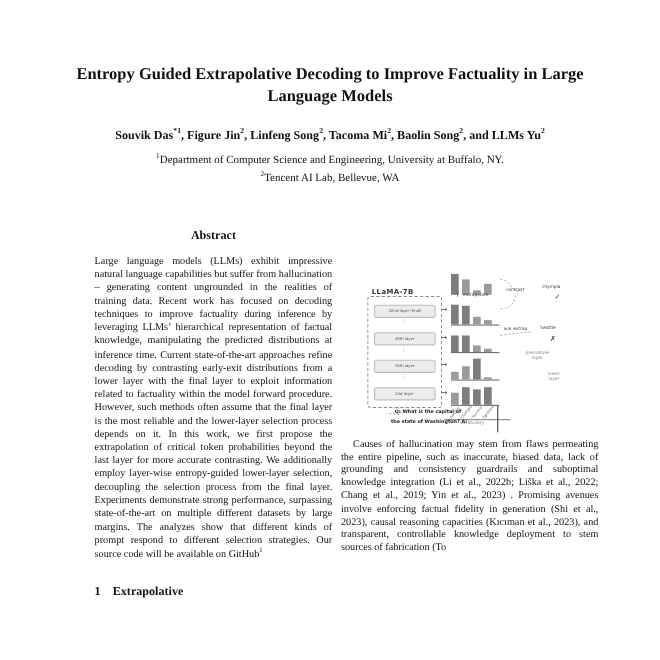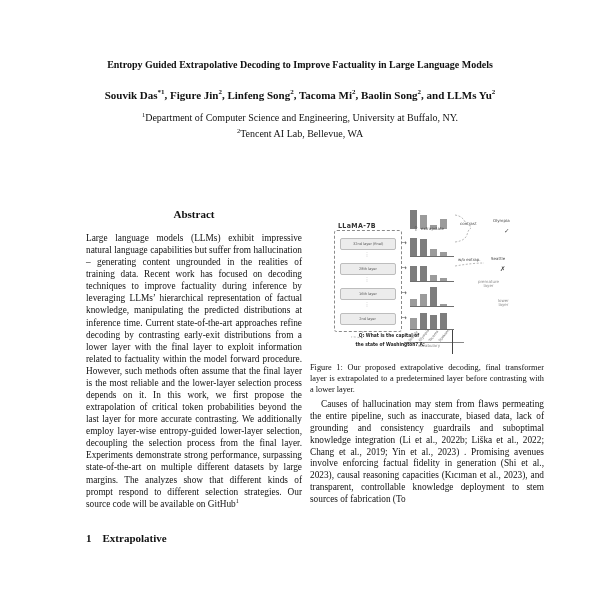--- a/index.html
+++ b/index.html
@@ -2,27 +2,27 @@
 <html lang="en"><head>
 <meta charset="utf-8">
 <style>
   html,body{margin:0;padding:0;background:#888;}
   .page{
     position:relative;width:600px;height:600px;margin:0 auto;background:#ffffff;
     overflow:hidden;font-family:"Liberation Serif","DejaVu Serif",serif;color:#111;
   }
   
   .header{position:absolute;top:58px;left:0;width:600px;text-align:center;}
-  .title{font-size:10px;font-weight:bold;line-height:1.35;margin:0 auto;max-width:478px;}
+  .title{font-size:15px;font-weight:bold;line-height:1.35;margin:0 auto;max-width:478px;}
   .authors{margin-top:17px;font-size:11px;font-weight:bold;}
   .authors sup{font-size:7px;font-weight:bold;}
   .affils{margin-top:9px;font-size:10px;line-height:1.45;}
   .affils sup{font-size:6.5px;}
   
-  .cols{position:absolute;top:204px;left:86px;width:458px;display:flex;gap:8px;}
+  .cols{position:absolute;top:204px;left:86px;width:458px;display:flex;gap:8px;align-items:center;}
   .col-left{width:216px;}
   .col-right{width:234px;}
   .abstract-head{text-align:center;font-weight:bold;font-size:11px;margin:4px 0 12px 0;}
   .abstract-body{font-size:9.3px;line-height:1.3;text-align:justify;hyphens:auto;margin:0;}
   .abstract-body sup{font-size:6px;}
   .section-head{margin-top:22px;font-weight:bold;font-size:11px;display:flex;gap:11px;}
   .bodytext{font-size:9.3px;line-height:1.27;text-align:justify;hyphens:auto;margin:0;}
   .p2{text-indent:11px;margin-top:4px;}
   
   .fig{margin:0;position:relative;width:234px;height:152px;}
@@ -176,19 +176,18 @@
 
           <div class="prompt">
             <div>Q: What is the capital of</div>
             <div>the state of Washington? A:</div>
           </div>
           <div class="vline"></div>
 
         </div>
       </figure>
 
-      <div class="figcaption"><span>Figure 1:</span> <span>Our proposed extrapolative decoding, final transformer layer is extrapolated to a predetermined layer before contrasting with a lower layer.</span></div>
 
       <p class="bodytext p2">Causes of hallucination may stem from flaws permeating the entire pipeline, such as inaccurate, biased data, lack of grounding and consistency guardrails and suboptimal knowledge integration (Li et al., 2022b; Liška et al., 2022; Chang et al., 2019; Yin et al., 2023) . Promising avenues involve enforcing factual fidelity in generation (Shi et al., 2023), causal reasoning capacities (Kıcıman et al., 2023), and transparent, controllable knowledge deployment to stem sources of fabrication (To</p>
 
     </div>
   </div>
 </div>
 
 </body></html>

